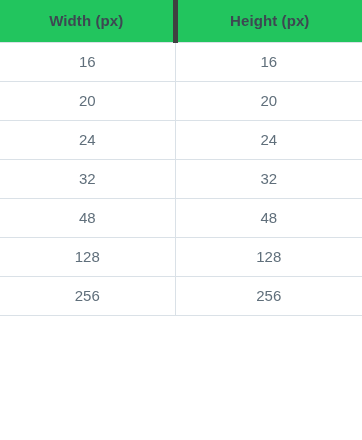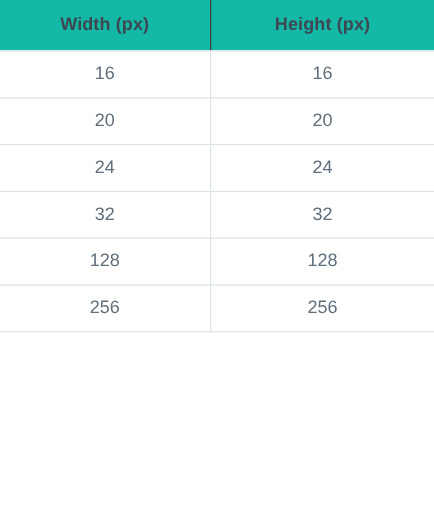--- a/index.html
+++ b/index.html
@@ -22,33 +22,33 @@
   }
   table.size-table {
     width: 362px;
     border-collapse: collapse;
     table-layout: fixed;
   }
   table.size-table col.col-width  { width: 175px; }
   table.size-table col.col-height { width: 187px; }
 
   table.size-table thead th {
-    background: #14b8a6;
+    background: #22c55e;
     color: #3d4852;
     font-size: 15px;
     font-weight: bold;
     text-align: center;
     height: 42px;
     padding: 0 8px;
     border-bottom: 1px solid #dae1e7;
     box-sizing: border-box;
     letter-spacing: 0.1px;
   }
   table.size-table thead th.cell-divider {
-    border-left: 1px solid #404040;
+    border-left: 5px solid #404040;
   }
 
   table.size-table tbody td {
     background: #ffffff;
     color: #606f7b;
     font-size: 15px;
     font-weight: normal;
     text-align: center;
     height: 39px;
     padding: 10px 8px;
@@ -85,20 +85,24 @@
       </tr>
       <tr>
         <td>24</td>
         <td class="cell-divider">24</td>
       </tr>
       <tr>
         <td>32</td>
         <td class="cell-divider">32</td>
       </tr>
       <tr>
+        <td>48</td>
+        <td class="cell-divider">48</td>
+      </tr>
+      <tr>
         <td>128</td>
         <td class="cell-divider">128</td>
       </tr>
       <tr>
         <td>256</td>
         <td class="cell-divider">256</td>
       </tr>
     </tbody>
   </table>
 </div>

